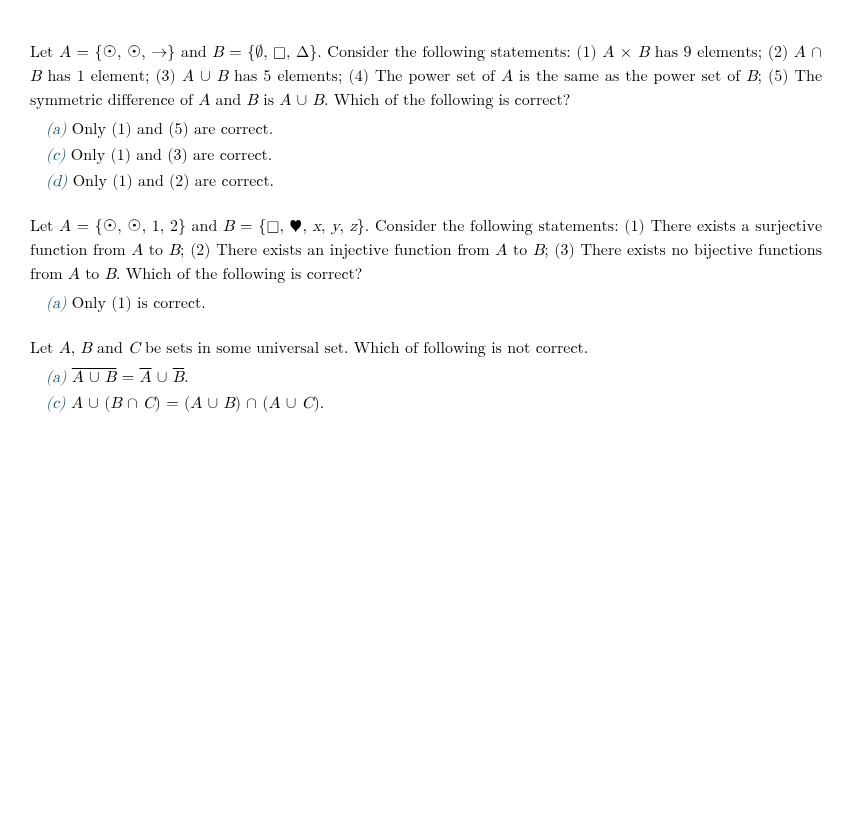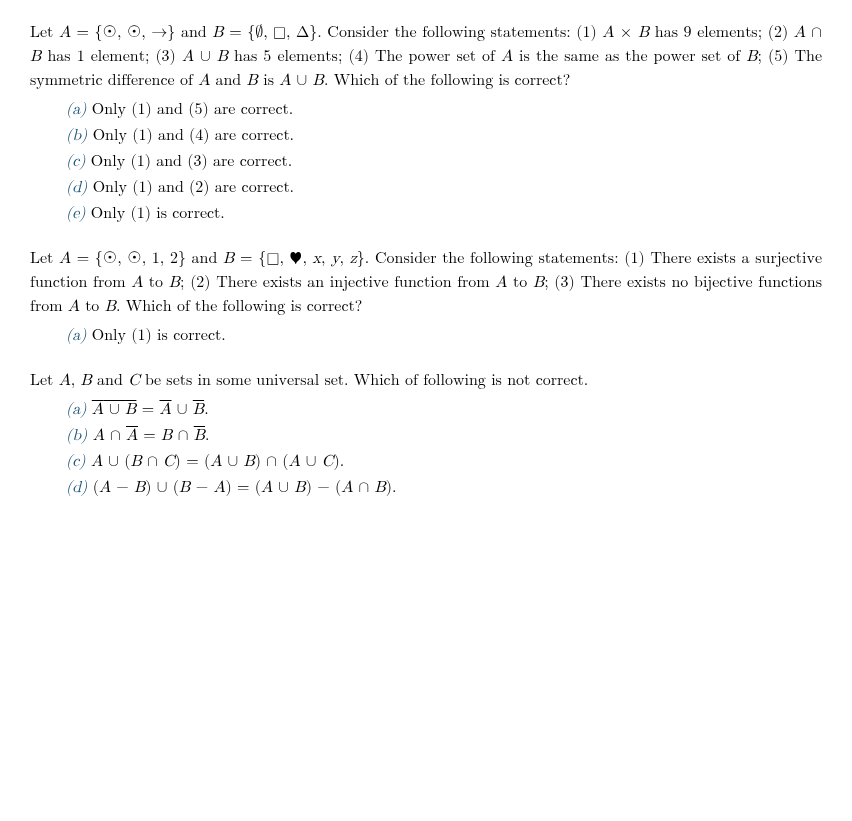--- a/index.html
+++ b/index.html
@@ -20,31 +20,31 @@
     }
 
     .problem-block {
       margin-bottom: 20px;
     }
 
     .problem-text {
       text-indent: 0;
       margin-bottom: 4px;
       text-align: justify;
+      margin-top: 20px;
     }
 
     .options-list {
       list-style: none;
       padding-left: 16px;
       margin-top: 2px;
     }
 
     .options-list li {
       padding: 1px 0;
-      margin-left: 20px;
     }
 
     .option-label {
       color: #1a5276;
       font-style: italic;
     }
 
     .overline {
       text-decoration: overline;
     }
@@ -61,34 +61,26 @@
   <div class="problem-block">
     <p class="problem-text">
       Let <i>A</i> = {☉, ☉, →} and <i>B</i> = {∅, □, Δ}. Consider the following statements: (1) <i>A</i> × <i>B</i> has 9 elements; (2) <i>A</i> ∩ <i>B</i> has 1 element; (3) <i>A</i> ∪ <i>B</i> has 5 elements; (4) The power set of <i>A</i> is the same as the power set of <i>B</i>; (5) The symmetric difference of <i>A</i> and <i>B</i> is <i>A</i> ∪ <i>B</i>. Which of the following is correct?
     </p>
     <ul class="options-list">
       <li>
         <span class="option-label" style="color: rgb(26, 82, 118);">(a)</span>
         Only (1) and (5) are correct.
       </li>
       <li>
-        <span class="option-label" style="color: rgb(26, 82, 118);">(b)</span>
-        Only (1) and (4) are correct.
-      </li>
-      <li>
         <span class="option-label" style="color: rgb(26, 82, 118);">(c)</span>
         Only (1) and (3) are correct.
       </li>
       <li>
         <span class="option-label" style="color: rgb(26, 82, 118);">(d)</span>
         Only (1) and (2) are correct.
-      </li>
-      <li>
-        <span class="option-label" style="color: rgb(26, 82, 118);">(e)</span>
-        Only (1) is correct.
       </li>
     </ul>
   </div>
 
   <div class="problem-block">
     <p class="problem-text">
       Let <i>A</i> = {☉, ☉, 1, 2} and <i>B</i> = {□, ♥, <i>x</i>, <i>y</i>, <i>z</i>}. Consider the following statements: (1) There exists a surjective function from <i>A</i> to <i>B</i>; (2) There exists an injective function from <i>A</i> to <i>B</i>; (3) There exists no bijective functions from <i>A</i> to <i>B</i>. Which of the following is correct?
     </p>
     <ul class="options-list">
       <li>
@@ -101,27 +93,19 @@
   <div class="problem-block">
     <p class="problem-text">
       Let <i>A</i>, <i>B</i> and <i>C</i> be sets in some universal set. Which of following is not correct.
     </p>
     <ul class="options-list">
       <li>
         <span class="option-label" style="color: rgb(26, 82, 118);">(a)</span>
         <span class="overline"><i>A</i> ∪ <i>B</i></span> = <span class="overline"><i>A</i></span> ∪ <span class="overline"><i>B</i></span>.
       </li>
       <li>
-        <span class="option-label" style="color: rgb(26, 82, 118);">(b)</span>
-        <i>A</i> ∩ <span class="overline"><i>A</i></span> = <i>B</i> ∩ <span class="overline"><i>B</i></span>.
-      </li>
-      <li>
         <span class="option-label" style="color: rgb(26, 82, 118);">(c)</span>
         <i>A</i> ∪ (<i>B</i> ∩ <i>C</i>) = (<i>A</i> ∪ <i>B</i>) ∩ (<i>A</i> ∪ <i>C</i>).
-      </li>
-      <li>
-        <span class="option-label" style="color: rgb(26, 82, 118);">(d)</span>
-        (<i>A</i> − <i>B</i>) ∪ (<i>B</i> − <i>A</i>) = (<i>A</i> ∪ <i>B</i>) − (<i>A</i> ∩ <i>B</i>).
       </li>
     </ul>
   </div>
 
 </div>
 
 </body></html>

